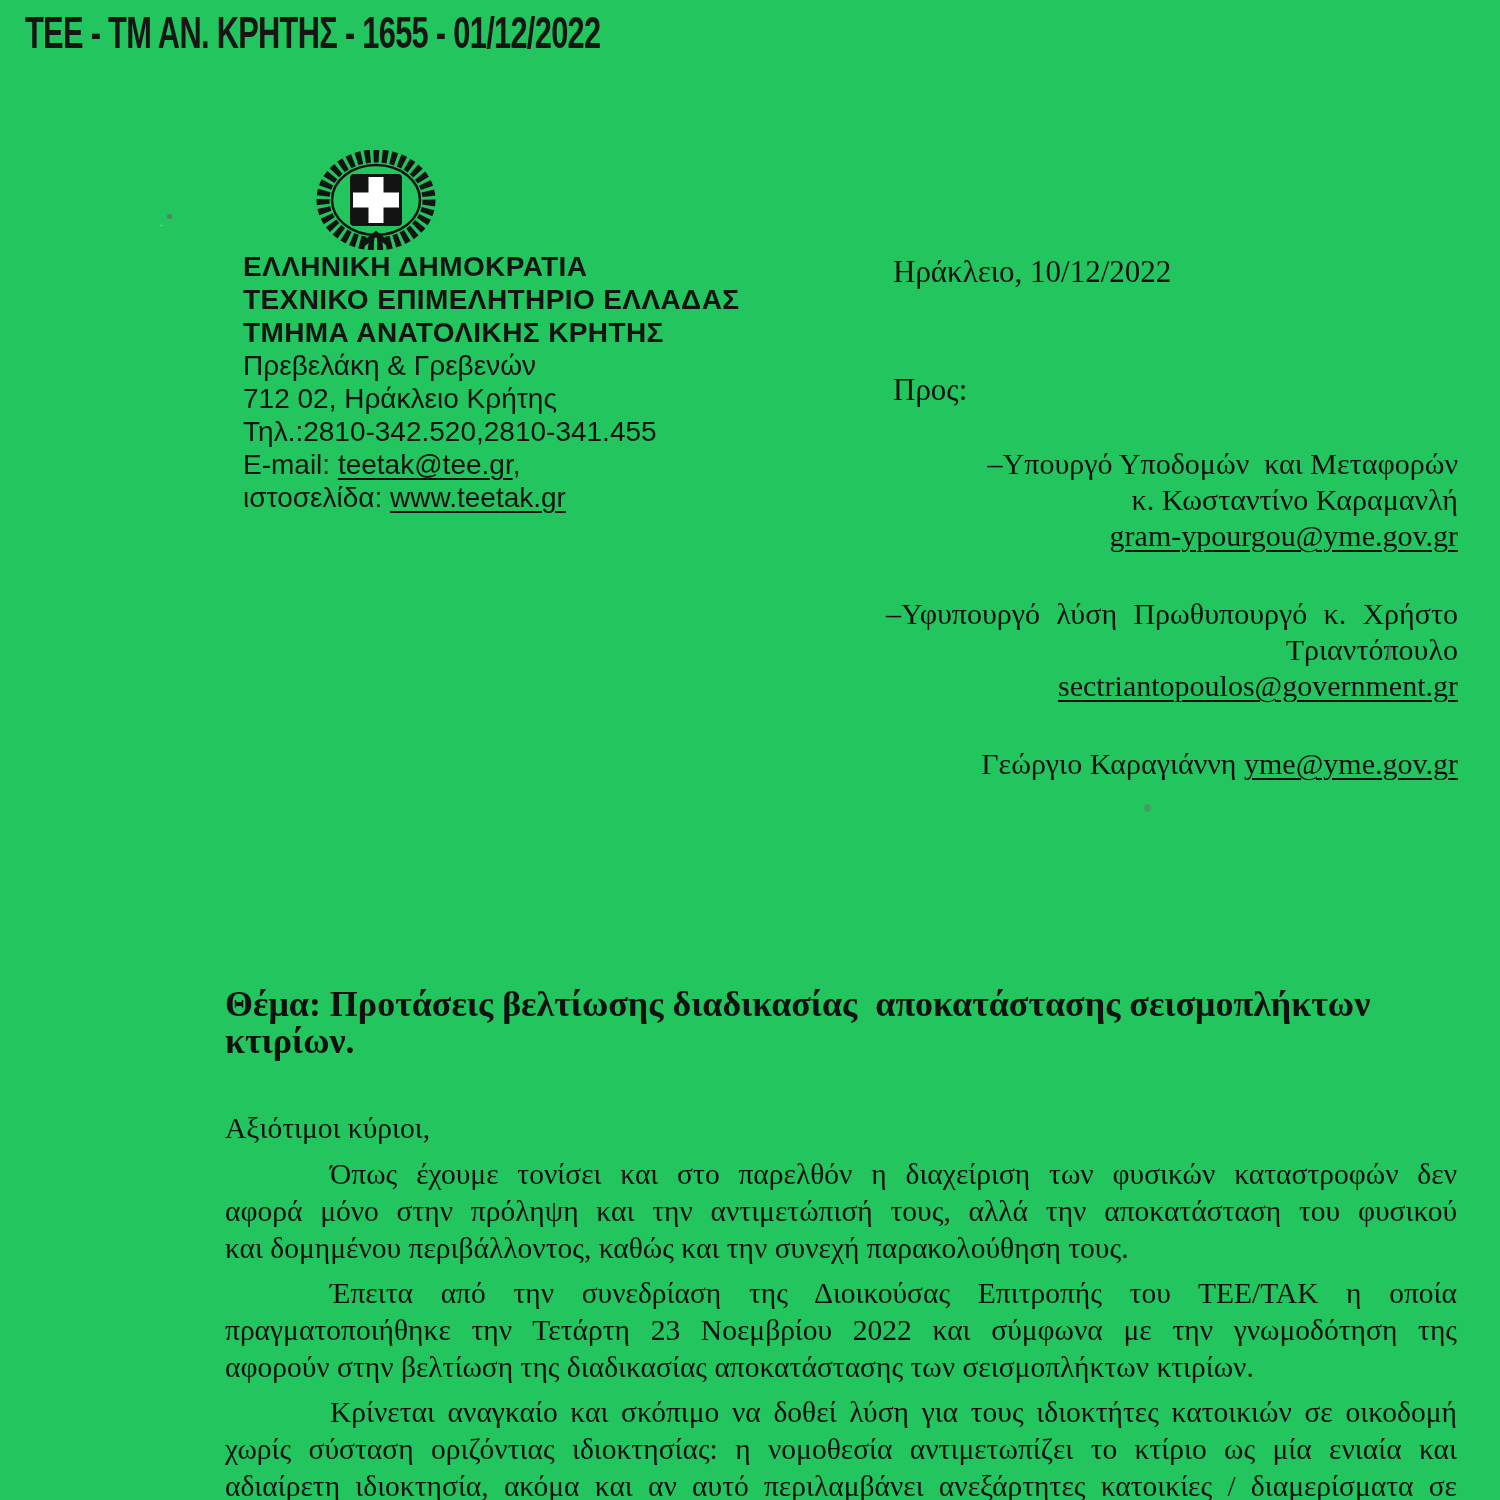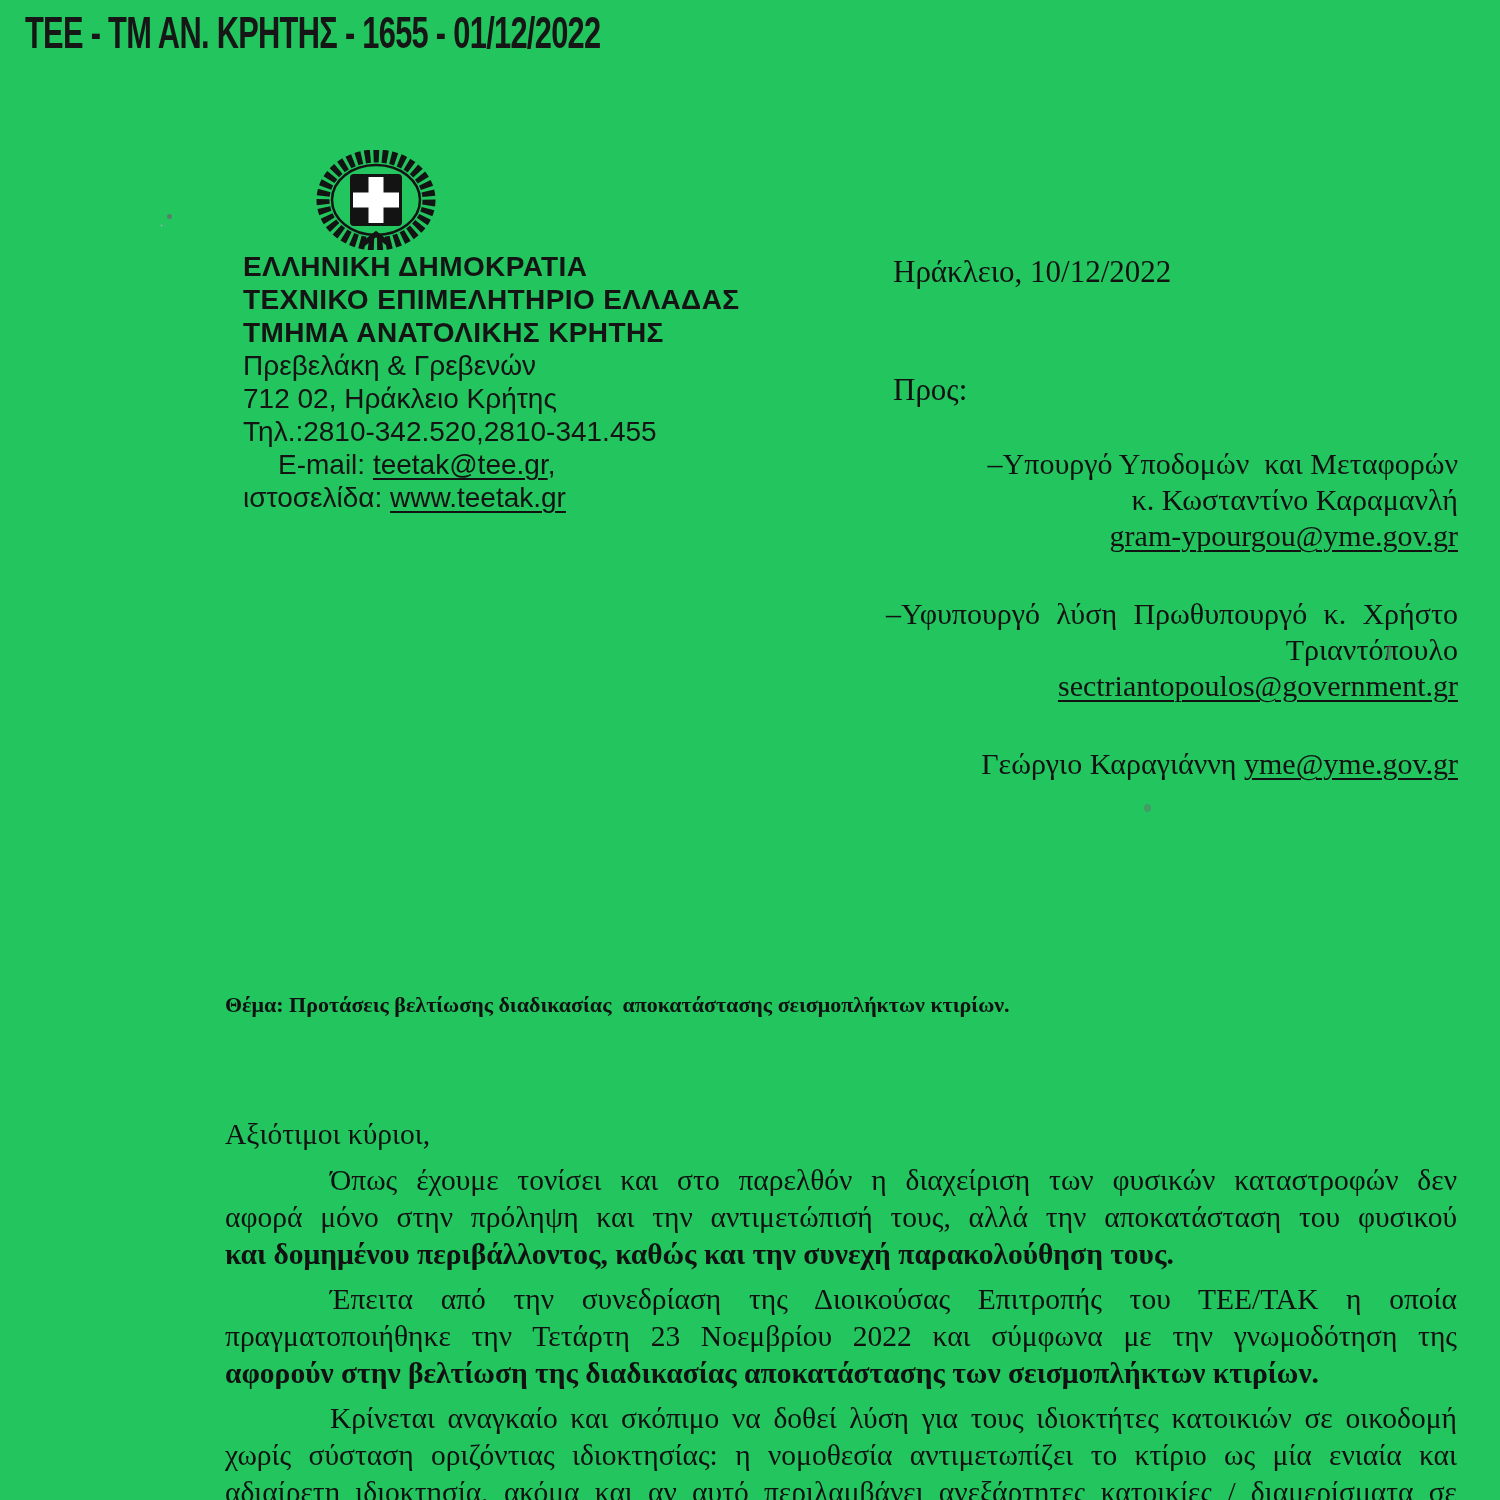--- a/index.html
+++ b/index.html
@@ -34,25 +34,25 @@
   
   .serif{font-family:"Liberation Serif","DejaVu Serif",serif;}
   .date-line{position:absolute;left:893px;top:254px;font-size:31px;}
   .to-label{position:absolute;left:893px;top:372px;font-size:31px;}
   .recipients{position:absolute;left:886px;top:446px;width:572px;font-size:30px;line-height:36px;}
   .recipient{margin-bottom:42px;}
   .r-line{white-space:pre-wrap;text-align:right;}
   .stretch{text-align:justify;text-align-last:justify;white-space:normal;}
   
   .body-block{position:absolute;left:225px;top:986px;width:1232px;font-size:29.5px;line-height:37px;color:#111;}
-  .subject{font-weight:bold;font-size:22px;white-space:pre-wrap;margin-bottom:93px;}
+  .subject{font-weight:bold;font-size:36px;white-space:pre-wrap;margin-bottom:50px;}
   .salutation{margin-bottom:9px;}
   .para{margin:0 0 8px 0;}
   .bline{text-align:justify;text-align-last:justify;}
-  .bline.last{text-align:center;text-align-last:left;font-weight:bold;}
+  .bline.last{text-align:center;text-align-last:left;}
   .indent{text-indent:105px;}
   
   .artifact{position:absolute;background:#6a6a6a;}
   .a1{left:167px;top:214px;width:5px;height:5px;border-radius:50%;opacity:.75;box-shadow:-8px 9px 0 -1.5px #b5b5b5;}
   .a2{left:1387px;top:645px;width:4px;height:15px;opacity:.55;transform:rotate(4deg);border-radius:2px;}
   .a3{left:1144px;top:804px;width:7px;height:8px;border-radius:50%;opacity:.45;}
 </style>
 </head>
 <body>
 
@@ -69,21 +69,21 @@
     <rect x="39" y="42.5" width="46" height="15" fill="#ffffff"></rect>
   </svg>
 
   <div class="letterhead">
     <div class="lh-bold">ΕΛΛΗΝΙΚΗ ΔΗΜΟΚΡΑΤΙΑ</div>
     <div class="lh-bold">ΤΕΧΝΙΚΟ ΕΠΙΜΕΛΗΤΗΡΙΟ ΕΛΛΑΔΑΣ</div>
     <div class="lh-bold">ΤΜΗΜΑ ΑΝΑΤΟΛΙΚΗΣ ΚΡΗΤΗΣ</div>
     <div class="lh-line">Πρεβελάκη &amp; Γρεβενών</div>
     <div class="lh-line">712 02, Ηράκλειο Κρήτης</div>
     <div class="lh-line">Τηλ.:2810-342.520,2810-341.455</div>
-    <div class="lh-line"><span style="white-space:pre;margin-left:35px;">E-mail: </span><a class="ul">teetak@tee.gr</a><span>,</span></div>
+    <div class="lh-line"><span style="white-space:pre;">E-mail: </span><a class="ul">teetak@tee.gr</a><span>,</span></div>
     <div class="lh-line"><span style="white-space:pre;">ιστοσελίδα: </span><a class="ul">www.teetak.gr</a></div>
   </div>
 
   <div class="date-line serif">Ηράκλειο, 10/12/2022</div>
 
   <div class="to-label serif">Προς:</div>
 
   <div class="recipients serif">
     <div class="recipient">
       <div class="r-line">–Υπουργό Υποδομών  και Μεταφορών</div>

